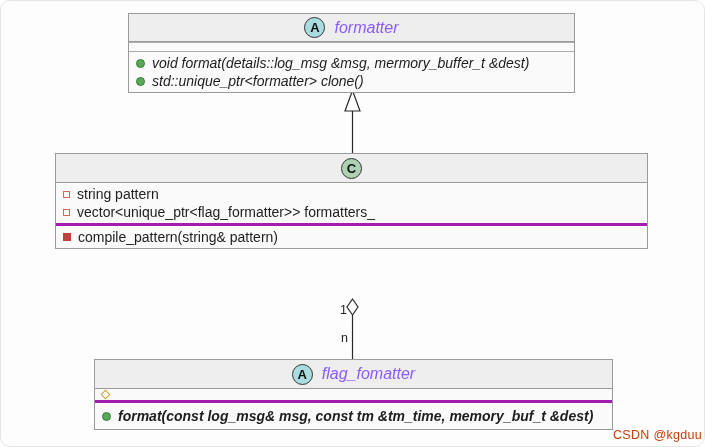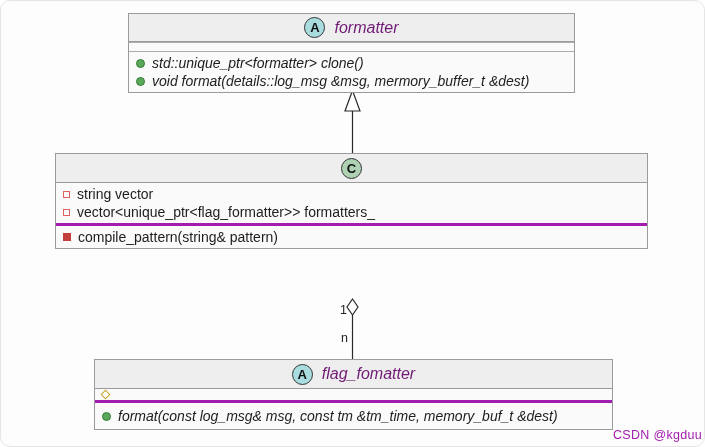--- a/index.html
+++ b/index.html
@@ -18,42 +18,42 @@
   #cls-flag     {left:93px; top:358px;width:519px;}
 
   .hdr{display:flex;align-items:center;justify-content:center;gap:9px;
        height:28px;background:#eeeeee;border-bottom:1px solid #9b9b9b;}
   #cls-formatter .hdr{height:27px;}
   .badge{width:21px;height:21px;border-radius:50%;border:1.2px solid #333;
          display:flex;align-items:center;justify-content:center;
          font-size:13px;font-weight:bold;font-style:normal;color:#101010;box-sizing:border-box;}
   .badge.abstract{background:#a9dcdf;}
   .badge.concrete{background:#add1b2;}
-  .title{font-size:16px;color:#701a75;}
+  .title{font-size:16px;color:#8b5cf6;}
   .title.it{font-style:italic;}
 
   .comp{padding:2px 7px;}
   .comp.bordered{border-top:3px solid #a21caf;}
   .comp.empty{height:8px;padding:0;border-top:1px solid #ababab;}
   #cls-formatter .comp.methods{border-top:1px solid #ababab;}
-  #cls-flag .comp.methods{padding:4px 7px;}
+  #cls-flag .comp.methods{padding:4px 7px;font-weight:bold;}
 
   .row{display:flex;align-items:center;gap:7px;line-height:18px;
        font-size:14px;color:#1d1d1d;white-space:nowrap;}
   .row.it{font-style:italic;}
   .ic{flex:0 0 auto;display:inline-block;}
   .ic.pub  {width:9px;height:9px;border-radius:50%;background:#5aa85a;border:1px solid #377c37;box-sizing:border-box;}
   .ic.privf{width:7px;height:7px;border:1.6px solid #e06161;background:transparent;box-sizing:border-box;}
   .ic.privm{width:8px;height:8px;background:#c2413d;}
   .ic.prot {width:7px;height:7px;border:1.4px solid #c9a227;background:#fff;transform:rotate(45deg);box-sizing:border-box;}
 
   .mult{position:absolute;font-size:12.5px;color:#222;width:16px;text-align:right;}
   #mult-1{left:330px;top:302px;}
   #mult-n{left:331px;top:330px;}
-  .watermark{position:absolute;left:612px;top:427px;font-size:12.5px;color:#a21caf;letter-spacing:.3px;}
+  .watermark{position:absolute;left:612px;top:427px;font-size:12.5px;color:#c2410c;letter-spacing:.3px;}
 </style>
 </head>
 <body>
 
 <div class="canvas">
 
   <svg class="edges" viewBox="0 0 705 447">
     <g>
       <line x1="351.5" y1="110" x2="351.5" y2="152"></line>
       <polygon points="351.5,89.5 344,110 359,110"></polygon>
@@ -69,37 +69,37 @@
 
   <div class="uml-class" id="cls-formatter">
     <div class="hdr">
       <span class="badge abstract">A</span>
       <span class="title it">formatter</span>
     </div>
     <div class="comp empty"></div>
     <div class="comp methods">
       <div class="row it">
         <span class="ic pub"></span>
-        <span>std::unique_ptr&lt;formatter&gt; clone()</span>
+        <span>void format(details::log_msg &amp;msg, mermory_buffer_t &amp;dest)</span>
       </div>
       <div class="row it">
         <span class="ic pub"></span>
-        <span>void format(details::log_msg &amp;msg, mermory_buffer_t &amp;dest)</span>
+        <span>std::unique_ptr&lt;formatter&gt; clone()</span>
       </div>
     </div>
   </div>
 
   <div class="uml-class" id="cls-pattern">
     <div class="hdr">
       <span class="badge concrete">C</span>
     </div>
     <div class="comp fields">
       <div class="row">
         <span class="ic privf"></span>
-        <span>string vector</span>
+        <span>string pattern</span>
       </div>
       <div class="row">
         <span class="ic privf"></span>
         <span>vector&lt;unique_ptr&lt;flag_formatter&gt;&gt; formatters_</span>
       </div>
     </div>
     <div class="comp methods bordered">
       <div class="row">
         <span class="ic privm"></span>
         <span>compile_pattern(string&amp; pattern)</span>

